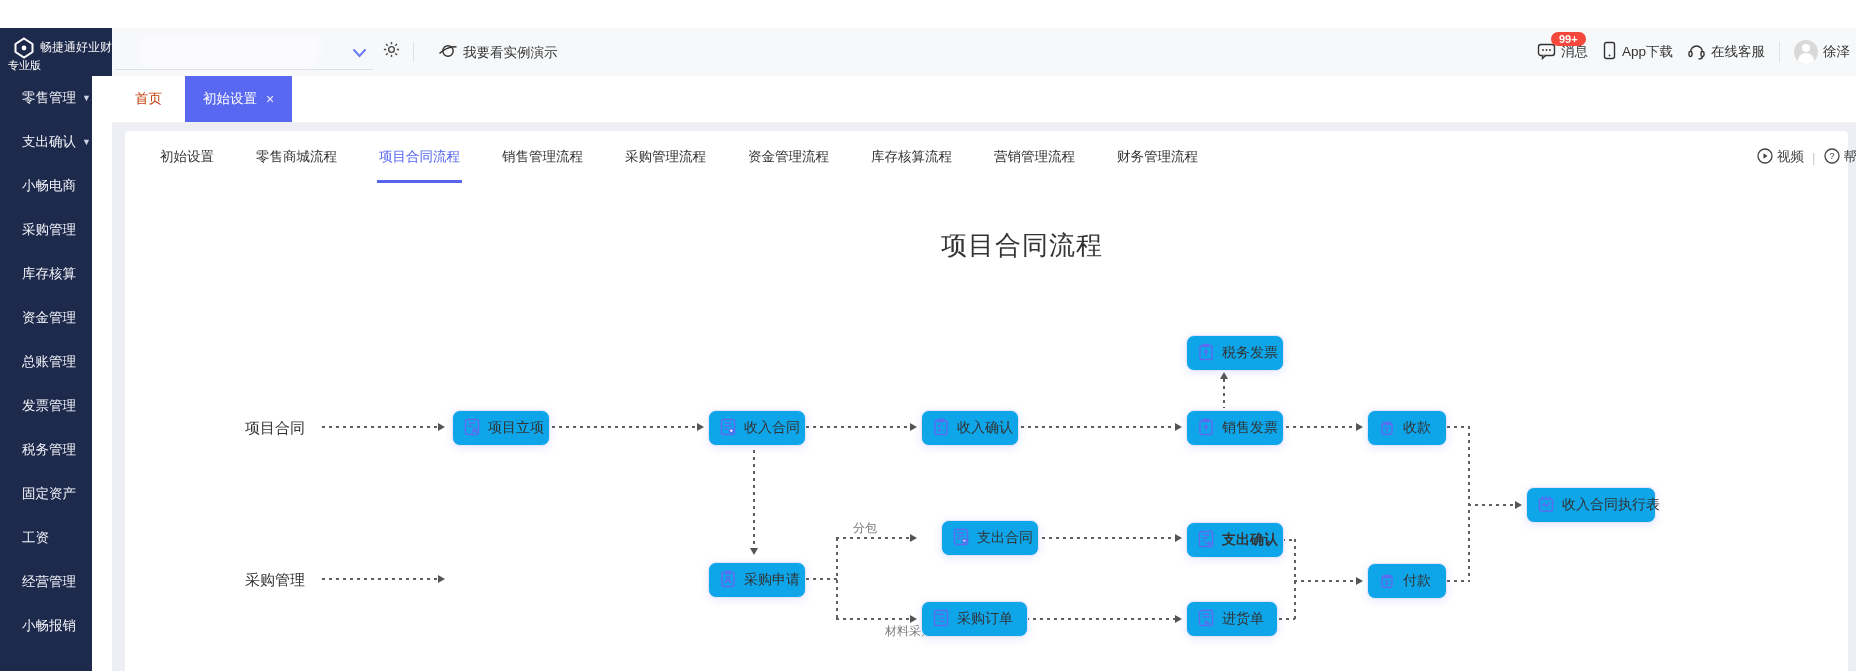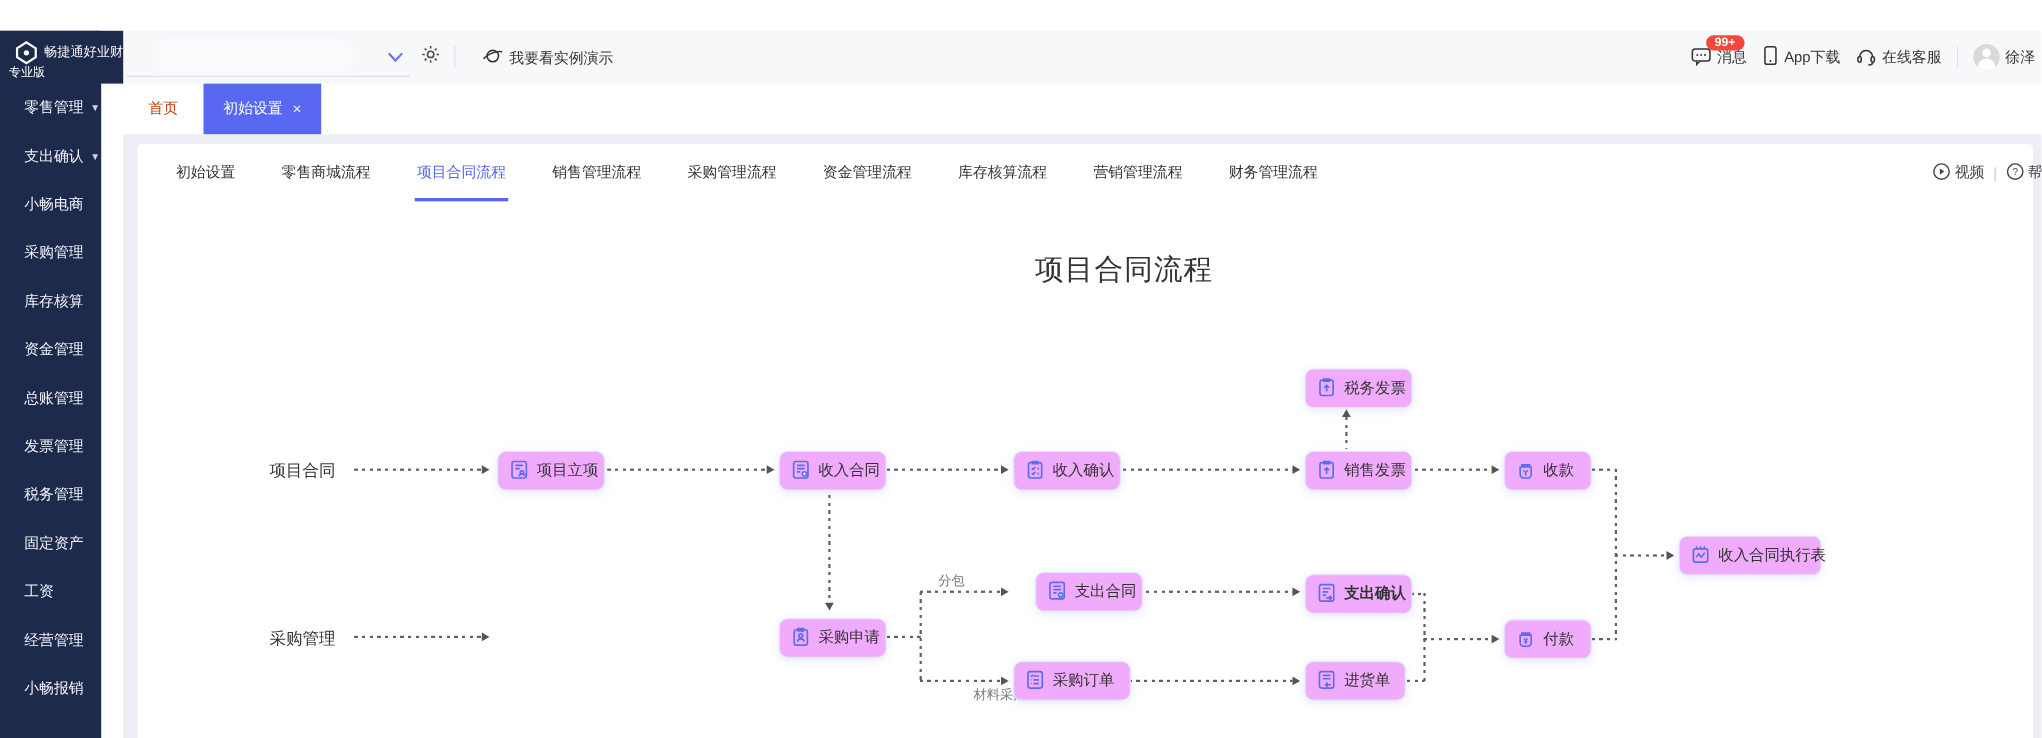--- a/index.html
+++ b/index.html
@@ -53,21 +53,21 @@
   .flow-tab { padding:16px 2px 14px 2px; cursor:pointer; white-space:nowrap; border-bottom:3px solid transparent; }
   .flow-tab.active { color:#5565ee; border-bottom-color:#5565ee; }
   .flow-tools { position:absolute; left:1757px; top:131px; height:52px; display:flex; align-items:center; gap:6px;
                 font-size:13.5px; color:#444; white-space:nowrap; }
   .tool-sep { color:#ccc; margin:0 2px; }
   .tool-item { display:flex; align-items:center; gap:4px; cursor:pointer; }
 
   .diagram-title { position:absolute; left:941px; top:228px; font-size:26px; color:#333; letter-spacing:1px; }
 
   
-  .node { position:absolute; height:36px; background:#f0abfc; border:1px solid #e3e6fb; border-radius:8px;
+  .node { position:absolute; height:36px; background:#0ea5e9; border:1px solid #e3e6fb; border-radius:8px;
           box-shadow:0 2px 8px rgba(92,106,240,.16); display:flex; align-items:center; gap:7px;
           padding:0 10px; font-size:14px; color:#333; cursor:pointer; white-space:nowrap; }
   .node svg { flex:0 0 auto; }
   .lane-label { position:absolute; font-size:15px; color:#333; }
   .edge-label { position:absolute; font-size:12px; color:#7a7a7a; }
 
   
   .dash-h { position:absolute; height:2px;
             background-image:repeating-linear-gradient(to right,#5f5f5f 0 3px,transparent 3px 7px); }
   .dash-v { position:absolute; width:2px;

